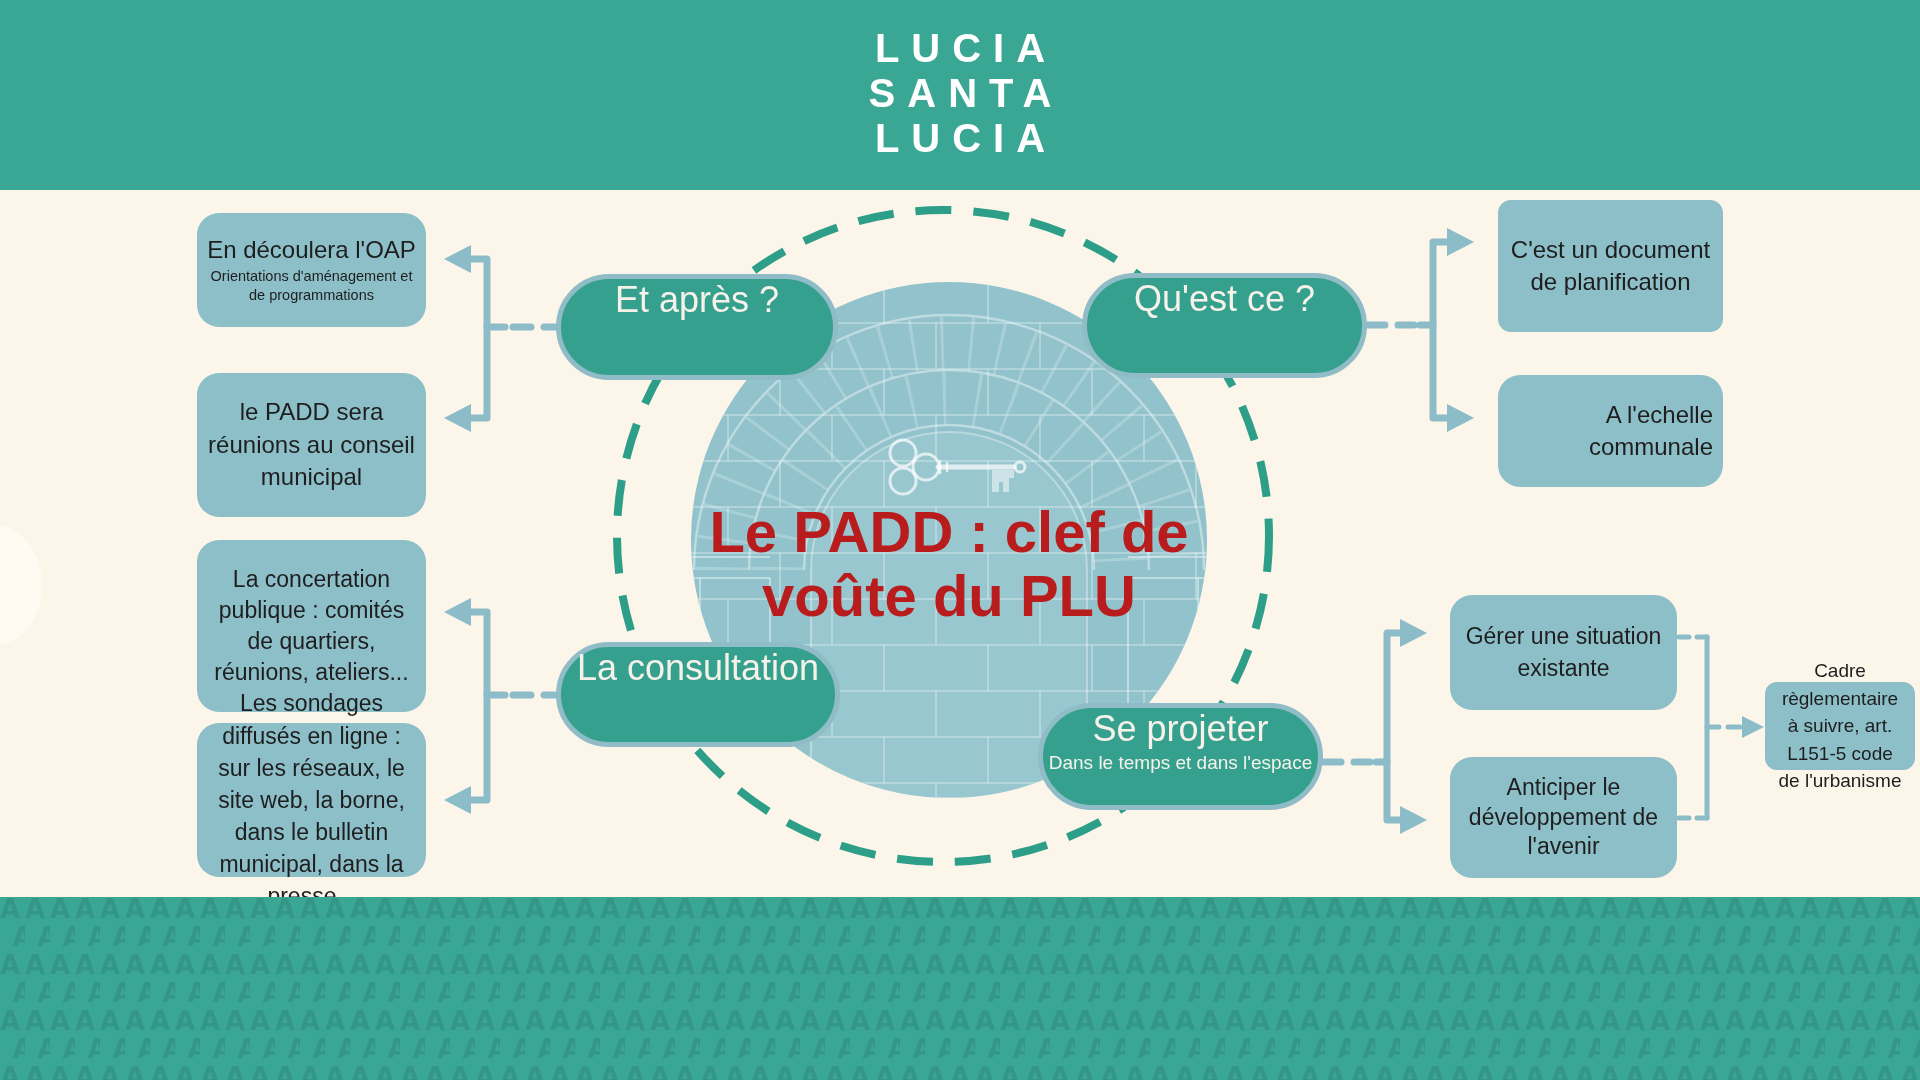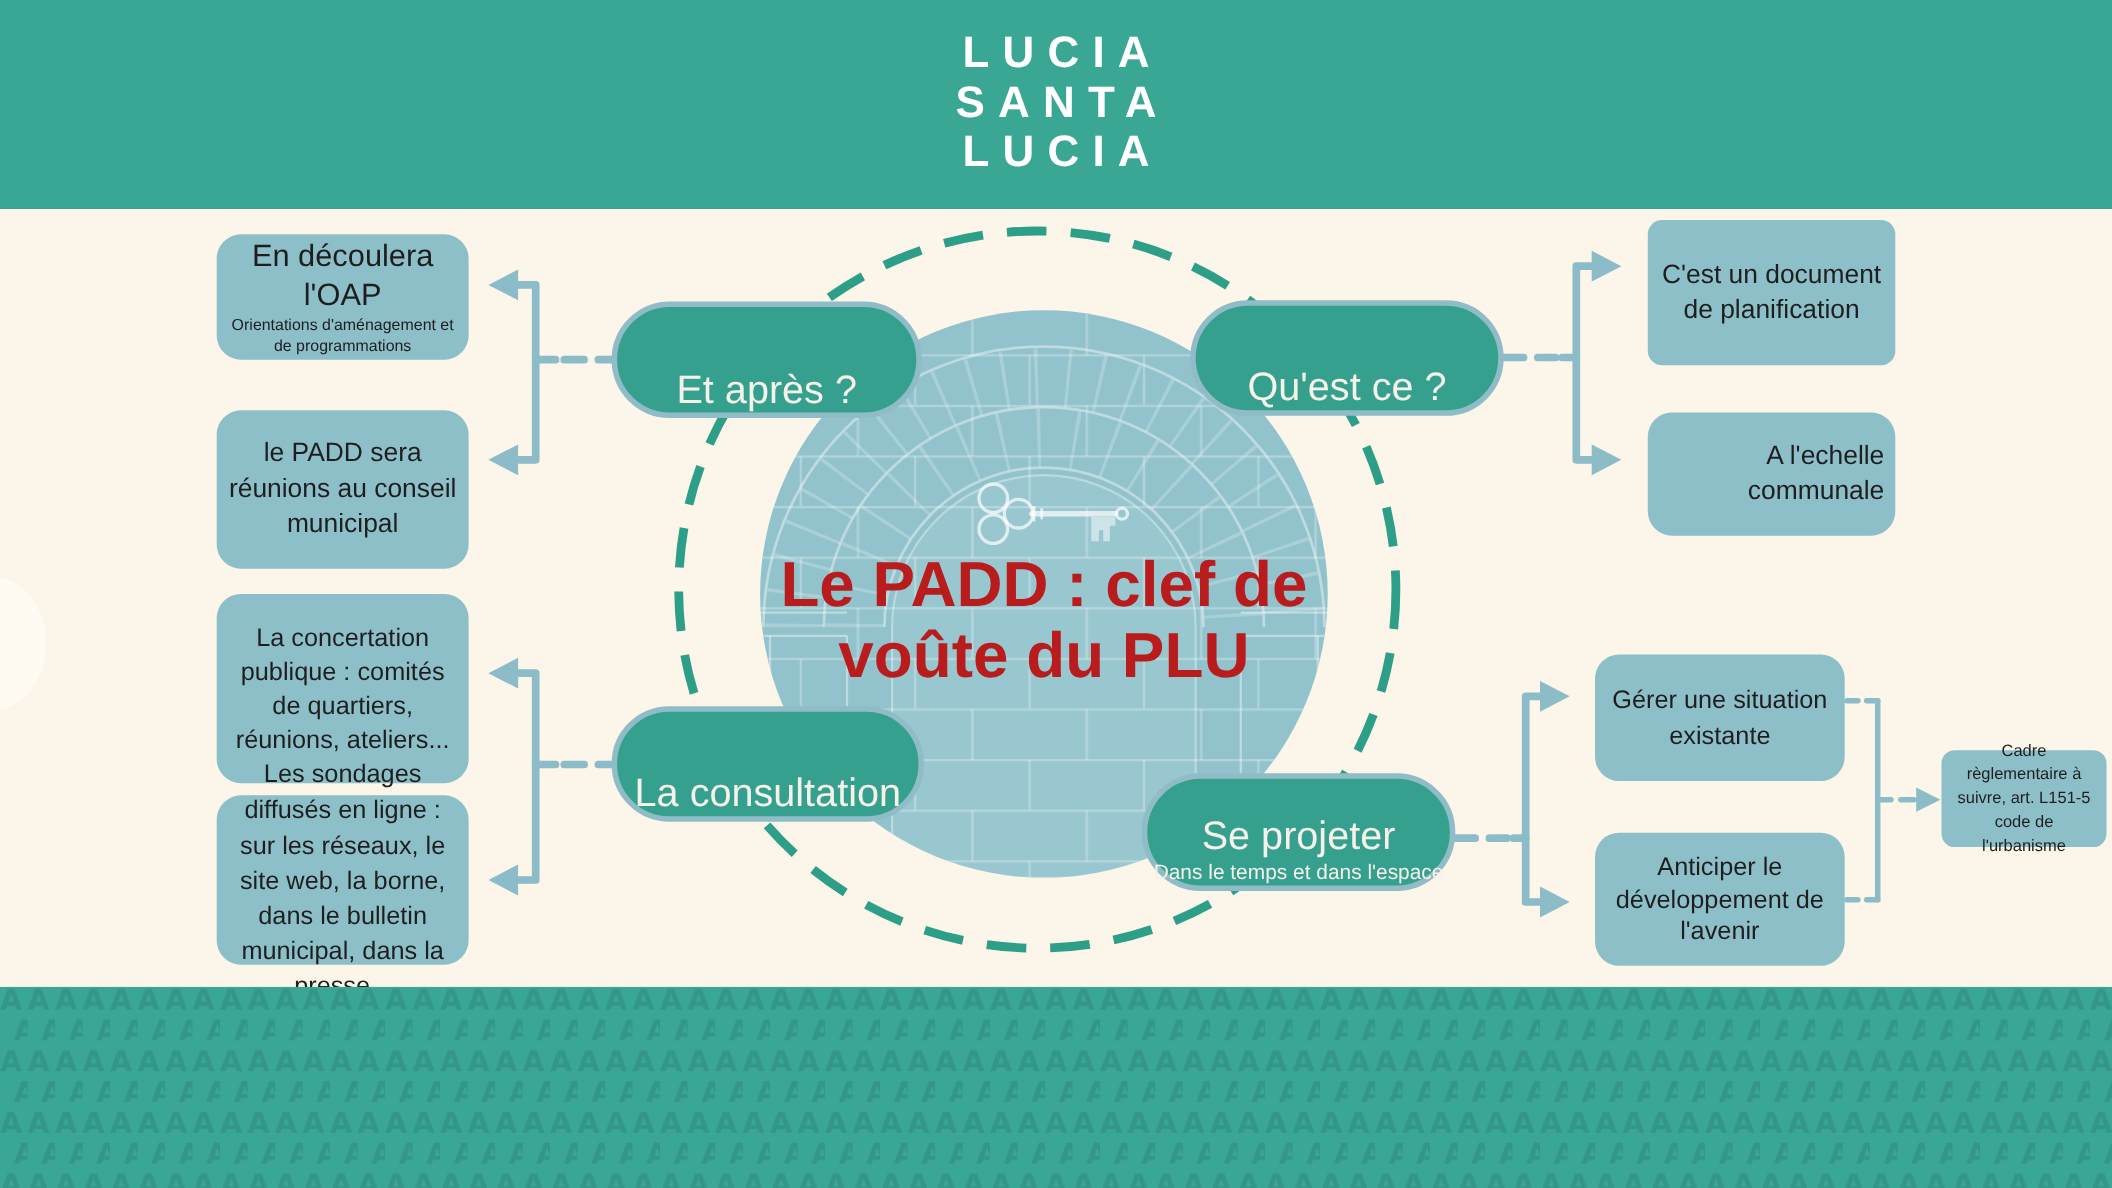--- a/index.html
+++ b/index.html
@@ -15,53 +15,53 @@
   
   .decor{position:absolute;left:0;top:0;z-index:1;}
   
   .center-title{
     position:absolute;left:659px;top:500px;width:580px;z-index:2;
     color:#b91c1c;font-size:58px;font-weight:700;line-height:1.1;text-align:center;
   }
   
   .pill{
     position:absolute;z-index:2;background:#35A08D;border:5px solid #8FBCC7;border-radius:70px;
-    color:#F6F2EA;display:flex;flex-direction:column;align-items:center;justify-content:flex-end;
+    color:#F6F2EA;display:flex;flex-direction:column;align-items:center;justify-content:flex-start;
     text-align:center;box-sizing:border-box;
   }
   .pill-label{font-size:36px;font-weight:400;}
   .pill-sub{font-size:19px;margin-top:2px;}
   .pill-et-apres{left:556px;top:274px;width:282px;height:106px;}
   .pill-quest-ce{left:1082px;top:273px;width:285px;height:105px;}
   .pill-consultation{left:556px;top:642px;width:284px;height:105px;}
   .pill-se-projeter{left:1038px;top:703px;width:285px;height:107px;}
   
   .box{
     position:absolute;z-index:2;background:#8DBFC9;border-radius:22px;color:#1E1E1E;
     display:flex;flex-direction:column;align-items:center;justify-content:center;
     text-align:center;box-sizing:border-box;padding:8px 10px;
   }
   .box-main{font-size:24px;line-height:1.35;}
   .box-sub{font-size:14.5px;line-height:1.3;margin-top:2px;}
   .box-l1{left:197px;top:213px;width:229px;height:114px;}
-  .box-l1 .box-main{font-size:28px;line-height:1.25;}
+  .box-l1 .box-main{font-size:24px;line-height:1.25;}
   .box-l2{left:197px;top:373px;width:229px;height:144px;}
   .box-l2 .box-main{font-size:24px;}
   .box-l3{left:197px;top:540px;width:229px;height:172px;}
   .box-l3 .box-main{font-size:23px;}
   .box-l4{left:197px;top:723px;width:229px;height:154px;}
   .box-l4 .box-main{font-size:23px;line-height:1.4;}
   .box-r1{left:1498px;top:200px;width:225px;height:132px;border-radius:13px;}
   .box-r2{left:1498px;top:375px;width:225px;height:112px;text-align:right;}
   .box-r3{left:1450px;top:595px;width:227px;height:115px;}
   .box-r3 .box-main{font-size:23px;}
   .box-r4{left:1450px;top:757px;width:227px;height:121px;}
   .box-r4 .box-main{font-size:23px;line-height:1.3;}
   .box-r5{left:1765px;top:682px;width:150px;height:88px;border-radius:12px;}
-  .box-r5 .box-main{font-size:15px;line-height:1.45;}
+  .box-r5 .box-main{font-size:19px;line-height:1.45;}
 </style>
 </head>
 <body>
 
 <div class="stage">
 
   <svg class="decor" width="1920" height="1080" viewBox="0 0 1920 1080">
     <defs>
       <clipPath id="cclip">
           <circle cx="949" cy="540" r="258"></circle>

